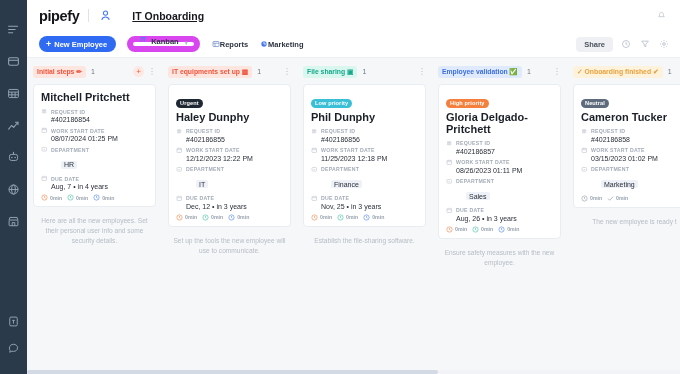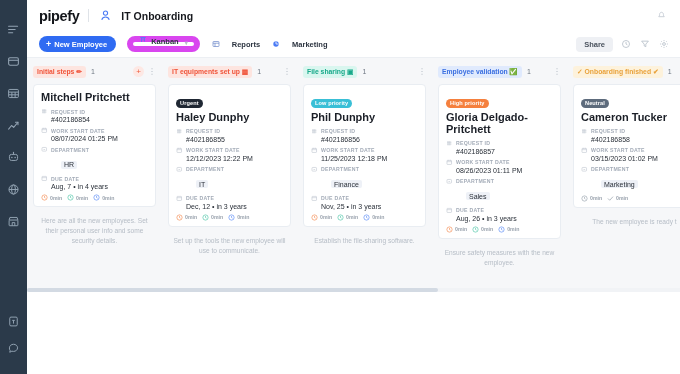--- a/index.html
+++ b/index.html
@@ -2,21 +2,21 @@
 <html><head>
 <meta charset="utf-8">
 <style>
   * { box-sizing: border-box; margin: 0; padding: 0; }
   html, body {
     width: 680px; height: 374px;
     font-family: "Liberation Sans", sans-serif;
     background: #ffffff;
     overflow: hidden;
   }
-  .app { position: relative; width: 680px; height: 292px; display: flex; }
+  .app { position: relative; width: 680px; height: 374px; display: flex; }
 
   
   .rail {
     width: 27px; height: 374px;
     background: #2b3a4a;
     display: flex; flex-direction: column; align-items: center;
     padding-top: 18px;
     flex: 0 0 27px;
     position: relative;
   }
@@ -37,21 +37,21 @@
   .header {
     height: 31px; background: #fff;
     display: flex; align-items: center;
     padding: 0 10px 0 12px;
     flex: 0 0 31px;
   }
   .logo { font-size: 14.5px; font-weight: 700; color: #13151a; letter-spacing: -0.4px; }
   .logo-divider { width: 1px; height: 13px; background: #dfe3e8; margin: 0 9px; }
   .pipe-avatar { width: 15px; height: 15px; display: flex; align-items: center; justify-content: center; color: #4b7bf5; }
   .pipe-avatar svg { width: 13px; height: 13px; }
-  .pipe-title { font-size: 10.5px; font-weight: 700; color: #16181d; margin-left: 8px; }
+  .pipe-title { font-size: 10.5px; font-weight: 700; color: #16181d; margin-left: 19px; text-decoration: underline; }
   .header-right { margin-left: auto; display: flex; align-items: center; }
   .bell { color: #c3cad3; width: 14px; height: 14px; }
   .bell svg { width: 11px; height: 11px; display: block; }
 
   
   .toolbar {
     height: 27px; background: #fff;
     display: flex; align-items: center;
     padding: 0 10px 0 12px;
     border-bottom: 1px solid #eceff3;
@@ -68,21 +68,21 @@
   .select-kanban {
     margin-left: 11px; height: 16px;
     border: 6px solid #d946ef; border-radius: 9px;
     display: flex; align-items: flex-end; gap: 4px;
     padding: 0 6px; font-size: 7.5px; font-weight: 700; color: #2c3440;
     background: #fff; cursor: pointer;
   }
   .select-kanban .kicon { color: #4b7bf5; font-size: 8px; }
   .select-kanban .chev { color: #b7bfc9; font-size: 6px; margin-left: 2px; }
   .tool-link {
-    margin-left: 12px; display: flex; align-items: center; gap: 12px;
+    margin-left: 12px; display: flex; align-items: center; gap: 0;
     font-size: 7.5px; font-weight: 700; color: #2c3440; cursor: pointer;
   }
   .tool-link .ticon { width: 8px; height: 8px; display: flex; align-items: center; justify-content: center; }
   .tool-link .ticon svg { width: 8px; height: 8px; }
   .toolbar-right { margin-left: auto; display: flex; align-items: center; gap: 7px; }
   .btn-share {
     background: #eef0f4; color: #4a525d;
     font-size: 7.5px; font-weight: 700;
     border-radius: 4px; height: 15px; padding: 0 8px;
     display: flex; align-items: center; border: none; cursor: pointer; margin-left: 13px;

